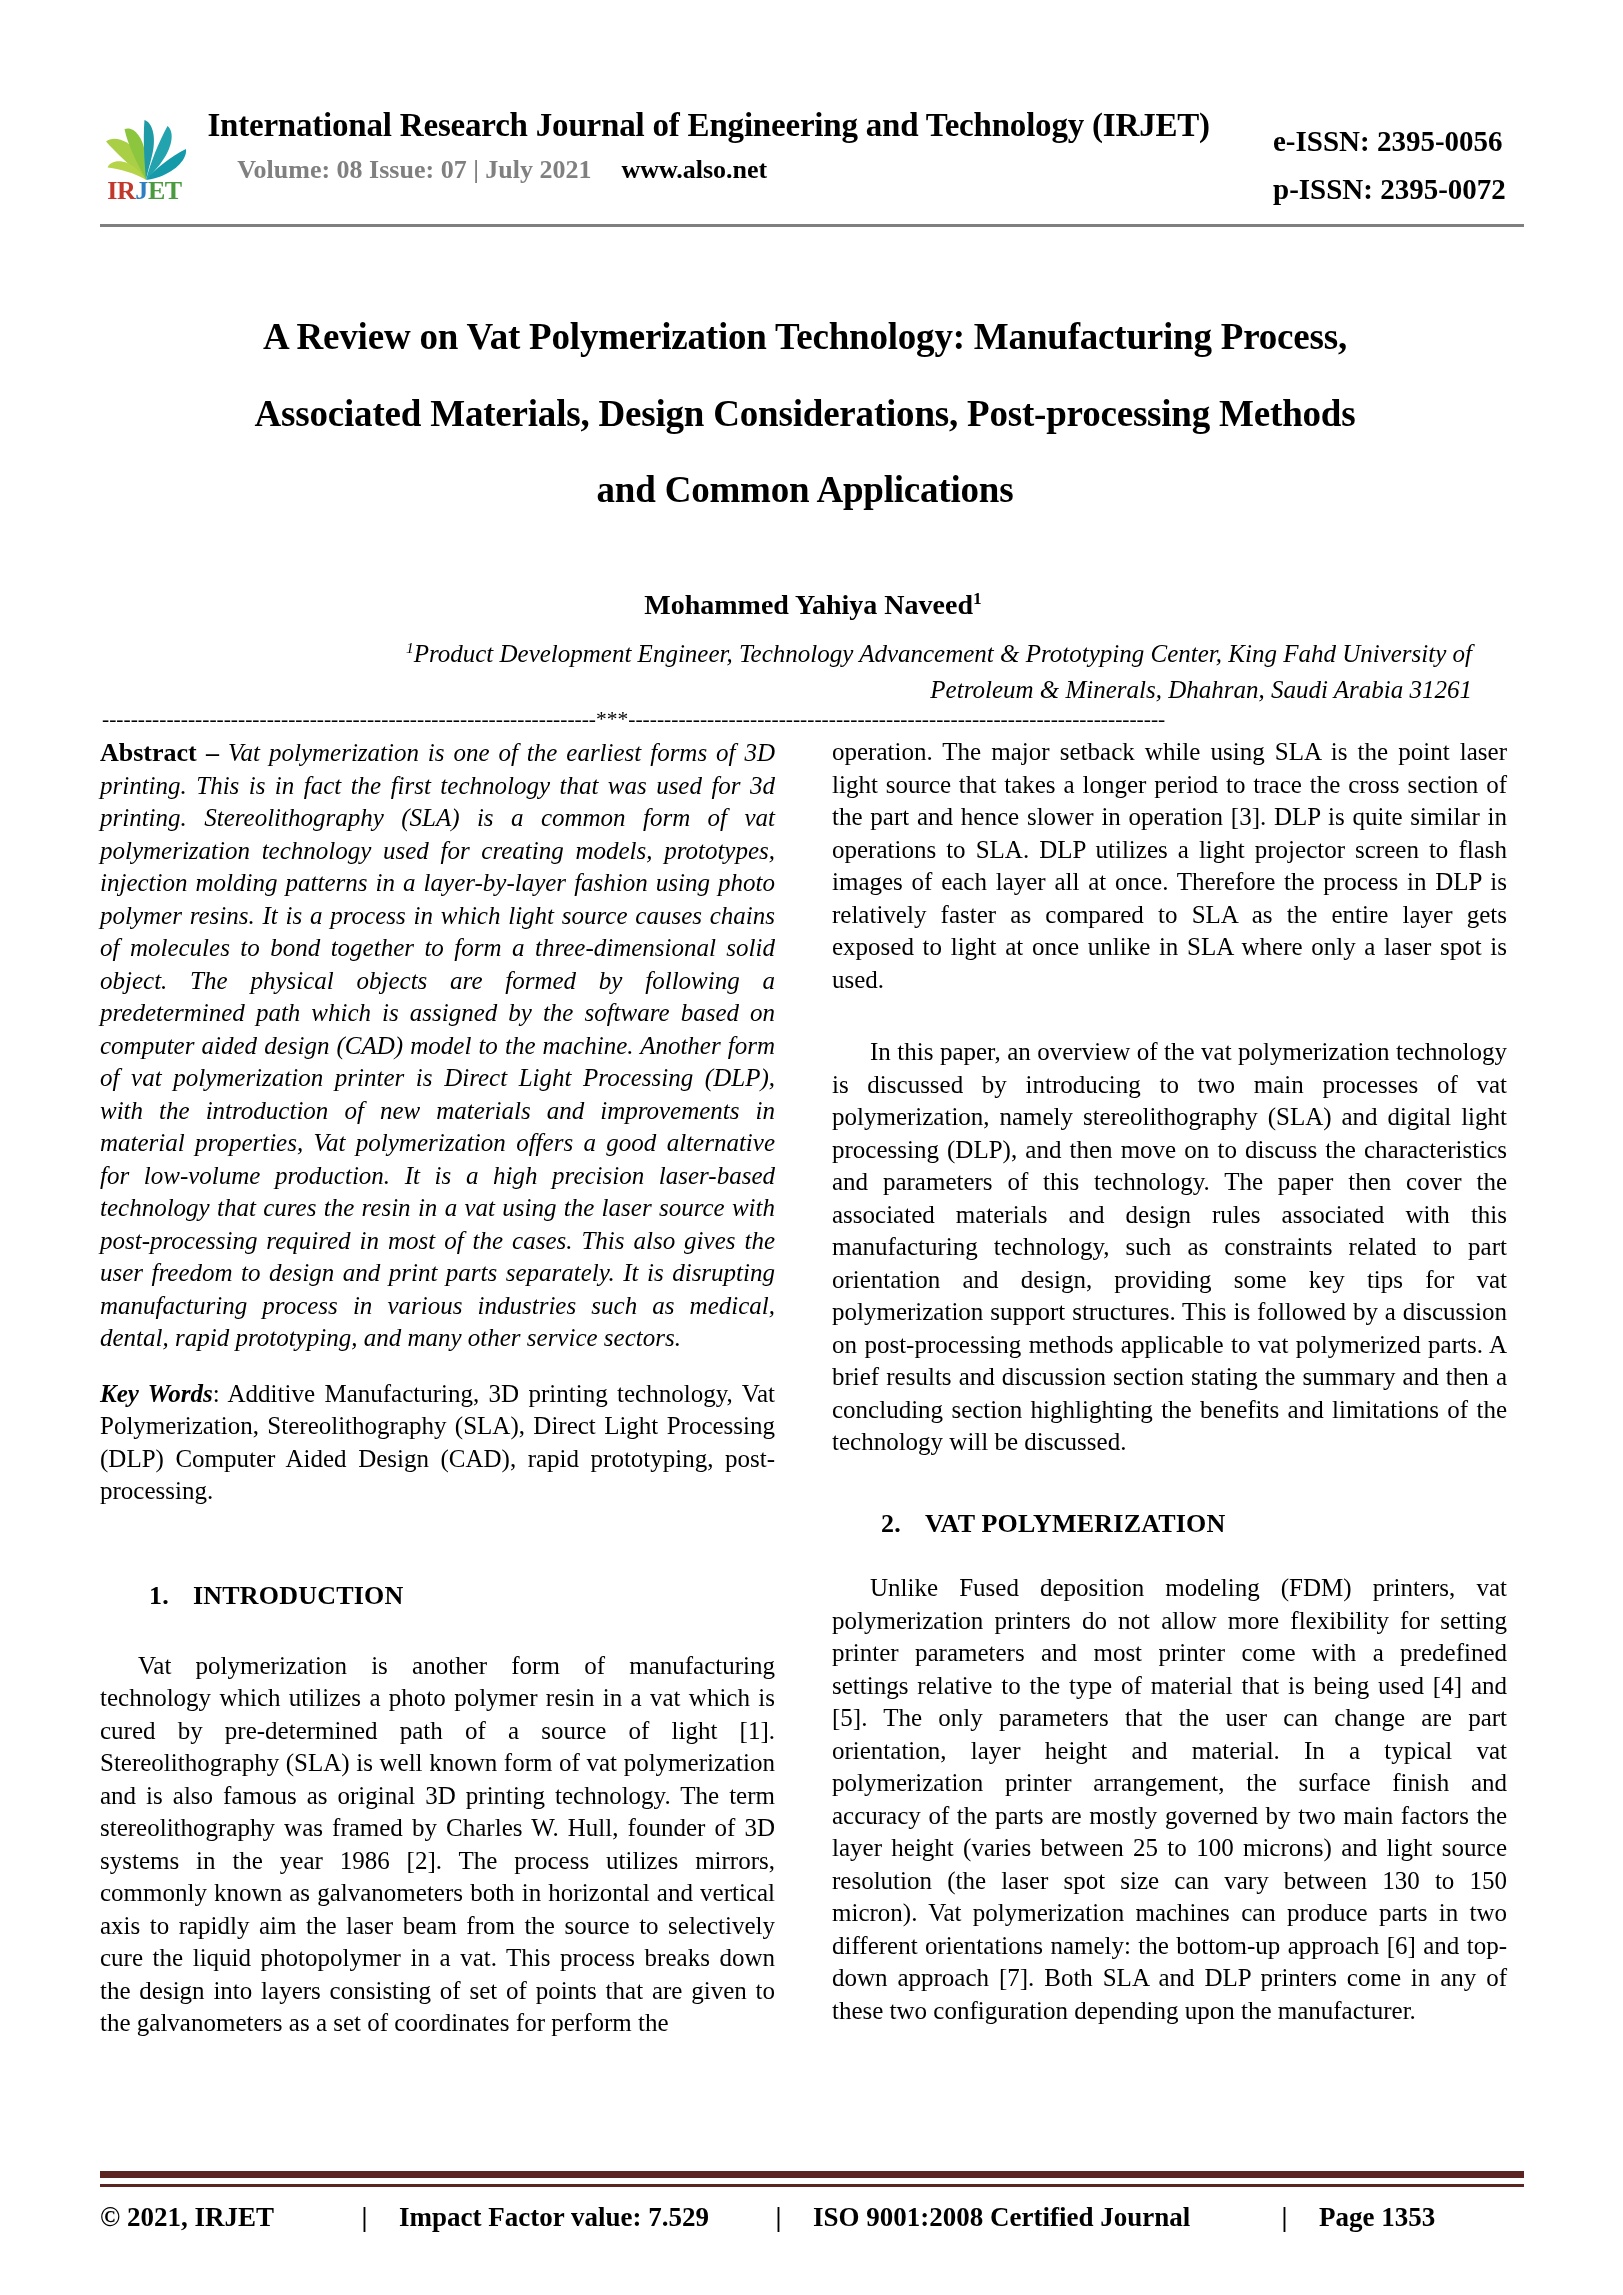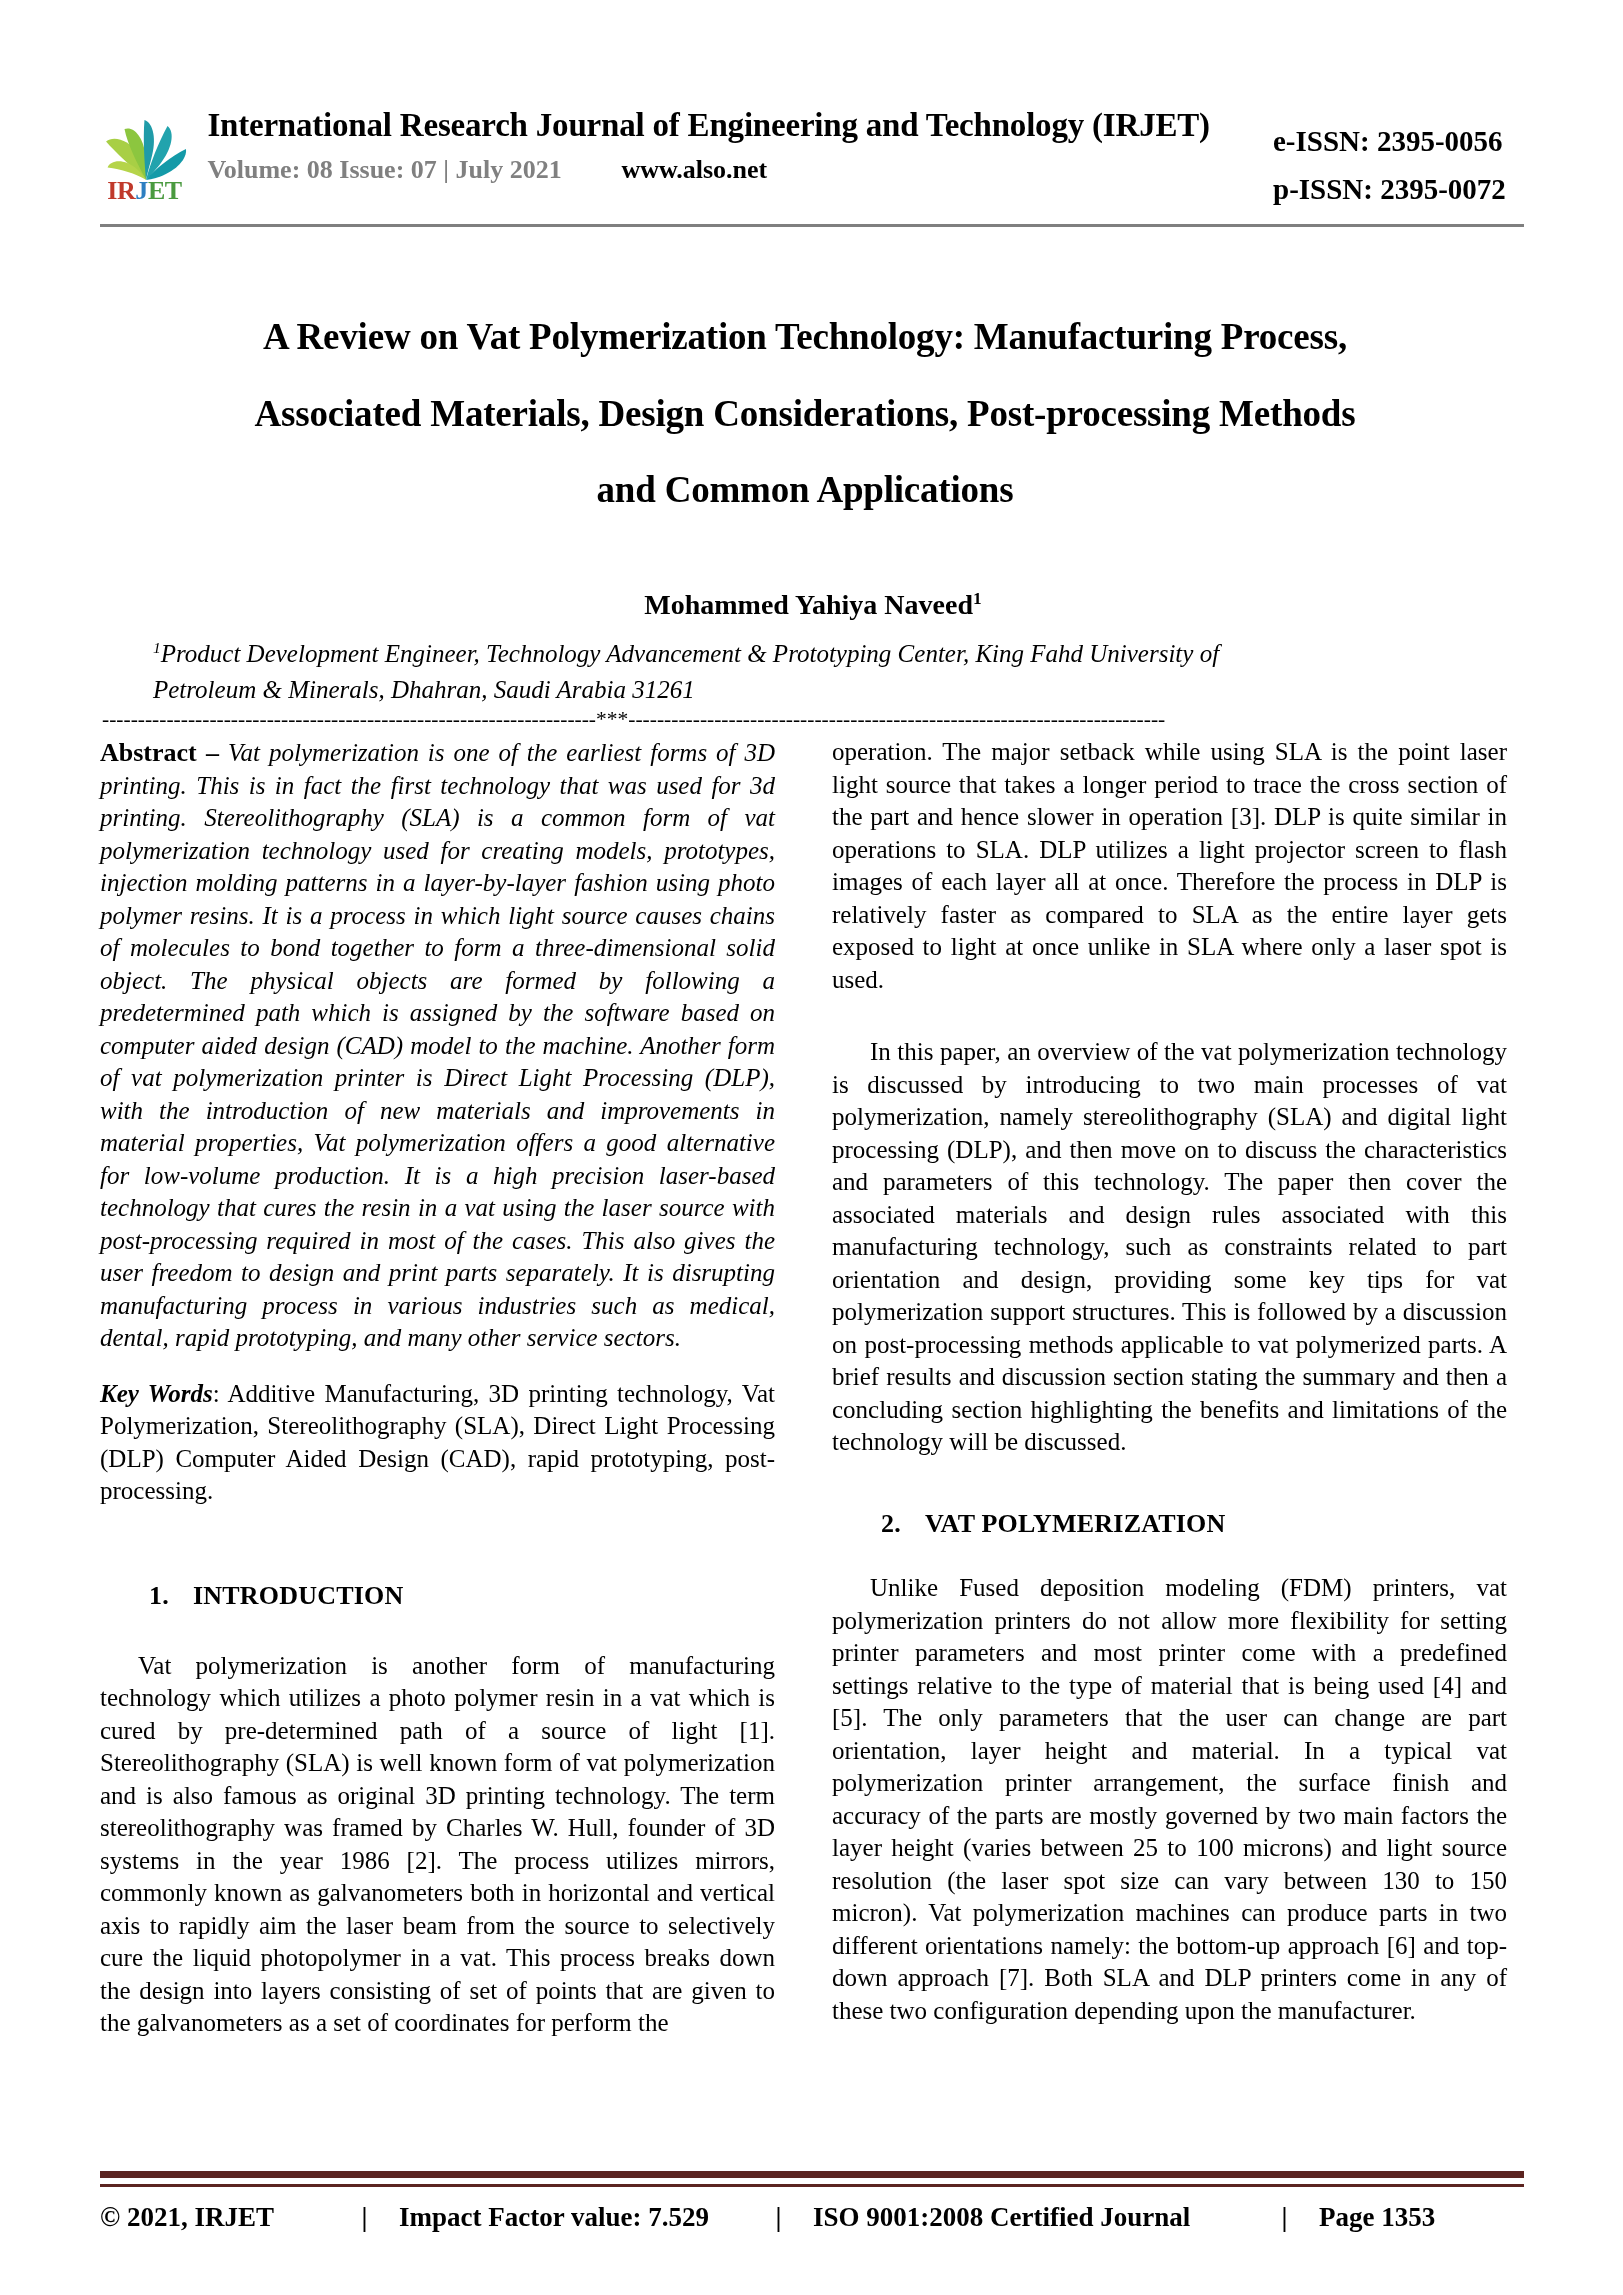--- a/index.html
+++ b/index.html
@@ -73,20 +73,21 @@
     font-weight: bold;
     font-size: 33px;
     line-height: 1.12;
     letter-spacing: -0.2px;
     white-space: nowrap;
   }
   .header-row2 {
     display: flex;
     align-items: baseline;
     margin-top: 10.7px;
+    text-align: center;
   }
   .volume-line {
     color: #808080;
     font-weight: bold;
     font-size: 26px;
     width: 414px;
     white-space: nowrap;
   }
   .site-line {
     font-weight: bold;
@@ -136,21 +137,21 @@
     width: 1426px;
     text-align: center;
     font-weight: bold;
     font-size: 28px;
   }
   .affiliation {
     position: absolute;
     left: 153px;
     top: 636px;
     width: 1319px;
-    text-align: left;
+    text-align: right;
     font-style: italic;
     font-size: 25px;
     line-height: 1.43;
   }
   .sup { font-size: 0.62em; vertical-align: super; line-height: 0; }
 
   
   .dash-sep {
     position: absolute;
     left: 102px;

